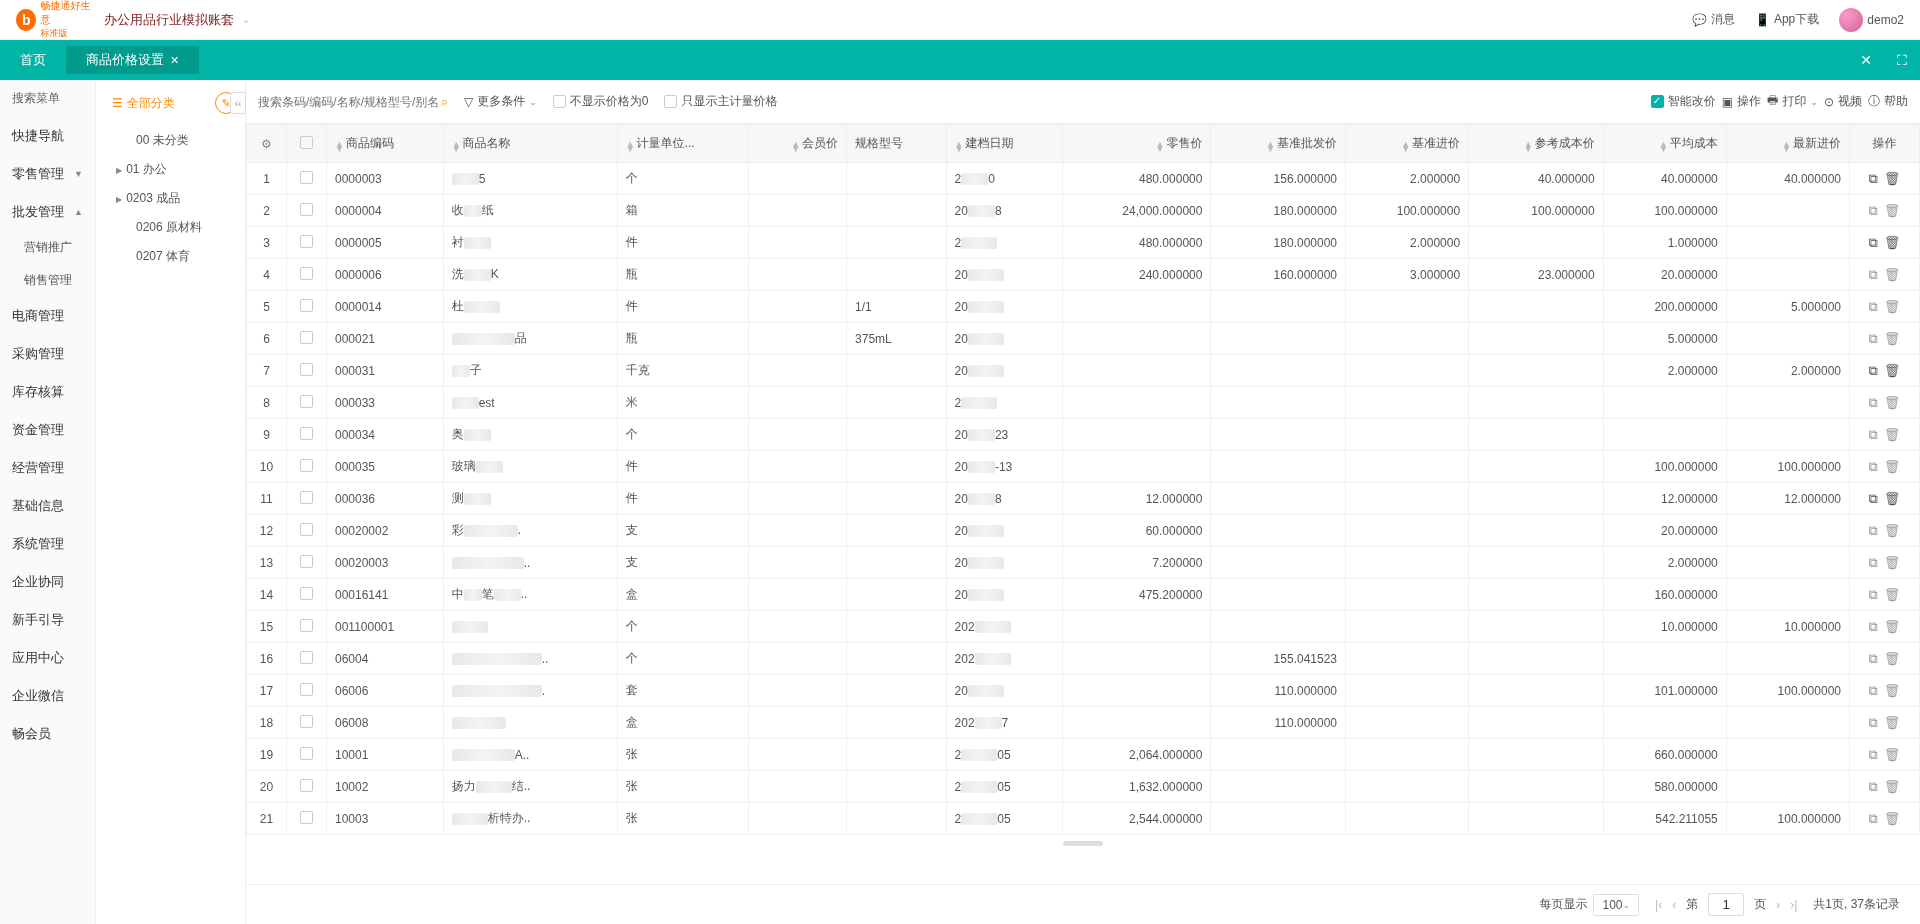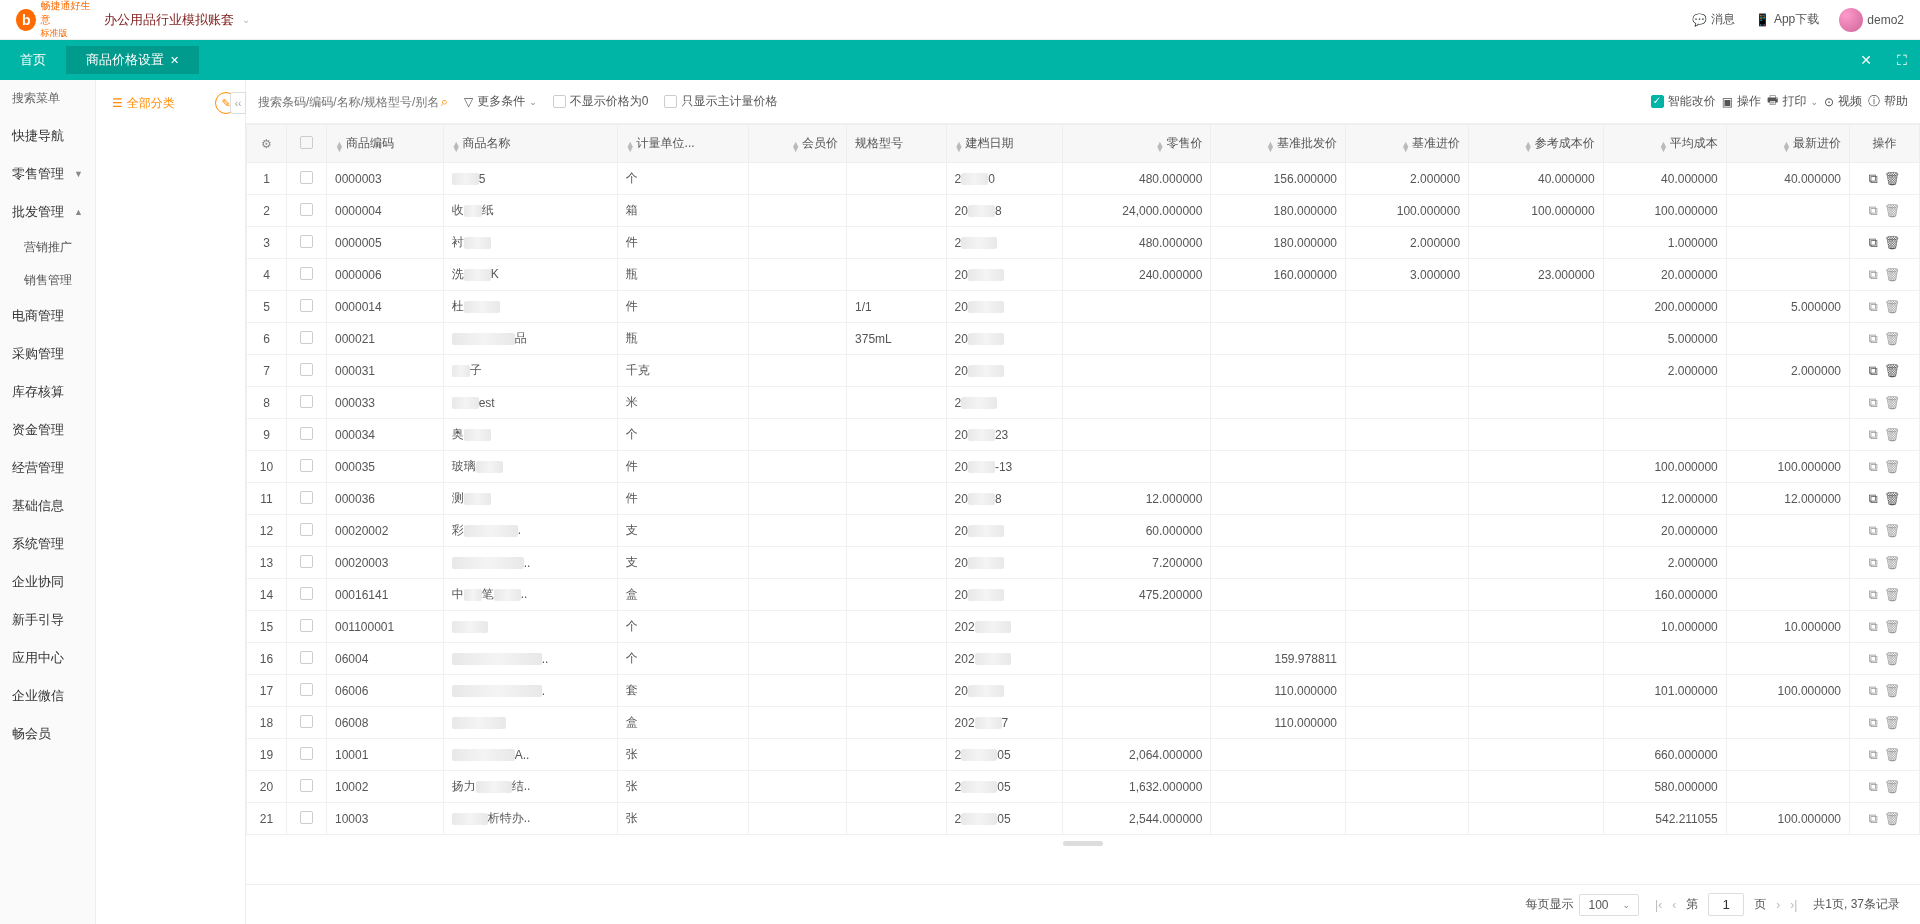--- a/index.html
+++ b/index.html
@@ -54,21 +54,21 @@
 td { padding: 7px 8px; border: 1px solid #f0f0f0; color: #555; white-space: nowrap; }
 .sort-icon { color: #bbb; font-size: 9px; margin-right: 2px; display: inline-flex; flex-direction: column; line-height: 5px; }
 .checkbox { width: 13px; height: 13px; border: 1px solid #ccc; border-radius: 2px; display: inline-block; }
 .checkbox.checked { background: #00b5a5; border-color: #00b5a5; position: relative; }
 .checkbox.checked::after { content: "✓"; color: #fff; font-size: 10px; position: absolute; top: -1px; left: 1px; }
 .gear-icon { color: #888; font-size: 12px; }
 .op-icons { color: #999; display: flex; gap: 6px; justify-content: center; font-size: 13px; }
 .op-icon { cursor: pointer; }
 .pager { height: 40px; display: flex; align-items: center; justify-content: flex-end; padding: 0 20px; gap: 16px; font-size: 12px; color: #555; border-top: 1px solid #eee; }
 .pager-size { display: flex; align-items: center; gap: 6px; }
-.pager-select { border: 1px solid #ddd; padding: 3px 8px; border-radius: 2px; display: flex; align-items: center; gap: 14px; }
+.pager-select { border: 1px solid #ddd; padding: 3px 8px; border-radius: 2px; display: flex; align-items: center; gap: 0; }
 .pager-nav { display: flex; align-items: center; gap: 10px; color: #bbb; }
 .pager-input { width: 36px; border: 1px solid #ddd; padding: 3px 6px; text-align: center; color: #333; border-radius: 2px; }
 .blur-bar { display: inline-block; height: 12px; background: linear-gradient(90deg,#e8e8e8,#f4f4f4,#e8e8e8); border-radius: 2px; vertical-align: middle; }
 .handle-dot { width:40px; height:5px; background:#ddd; border-radius:3px; margin:6px auto 0; }
 </style>
 </head>
 <body>
 
 <div class="top-header">
   <div class="logo-area">
@@ -169,20 +169,27 @@
 
   <div class="content">
 
     <div class="category-panel">
       <div class="cat-header">
         <span class="cat-header-icon">☰</span>
         <span>全部分类</span>
         <span class="cat-edit-icon">✎</span>
       </div>
       <div class="collapse-handle">‹‹</div>
+      <div id="cat-items">
+          <div class="cat-item sub"><span>00 未分类</span></div>
+          <div class="cat-item tree"><span class="tri">▶</span><span>01 办公</span></div>
+          <div class="cat-item tree"><span class="tri">▶</span><span>0203 成品</span></div>
+          <div class="cat-item sub"><span>0206 原材料</span></div>
+          <div class="cat-item sub"><span>0207 体育</span></div>
+        </div>
     </div>
 
     <div class="table-area">
 
       <div class="toolbar">
         <div class="search-box">
           <input class="search-input" placeholder="搜索条码/编码/名称/规格型号/别名" style="">
           <span class="search-icon">⌕</span>
         </div>
         <div class="toolbar-filter">
@@ -611,21 +618,21 @@
               <tr>
                 <td class="center">16</td>
                 <td class="center"><span class="checkbox"></span></td>
                 <td>06004</td>
                 <td><span class="blur-bar" style="width:90px"></span>..</td>
                 <td>个</td>
                 <td class="right"></td>
                 <td></td>
                 <td>202<span class="blur-bar" style="width:36px"></span></td>
                 <td class="right"></td>
-                <td class="right">159.978811</td>
+                <td class="right">155.041523</td>
                 <td class="right"></td>
                 <td class="right"></td>
                 <td class="right"></td>
                 <td class="right"></td>
                 <td class="center">
                   <div class="op-icons" style="">
                     <span class="op-icon">⧉</span>
                     <span class="op-icon">🗑</span>
                   </div>
                 </td>

